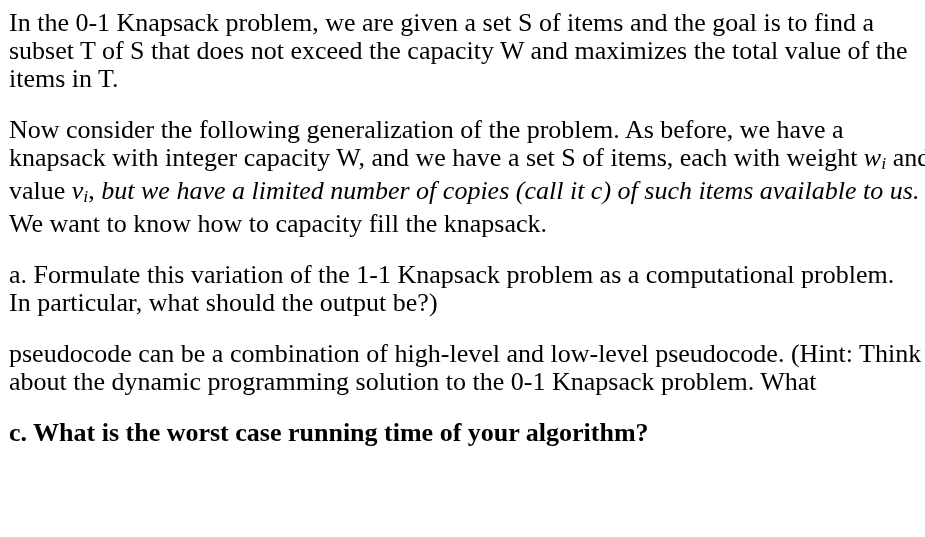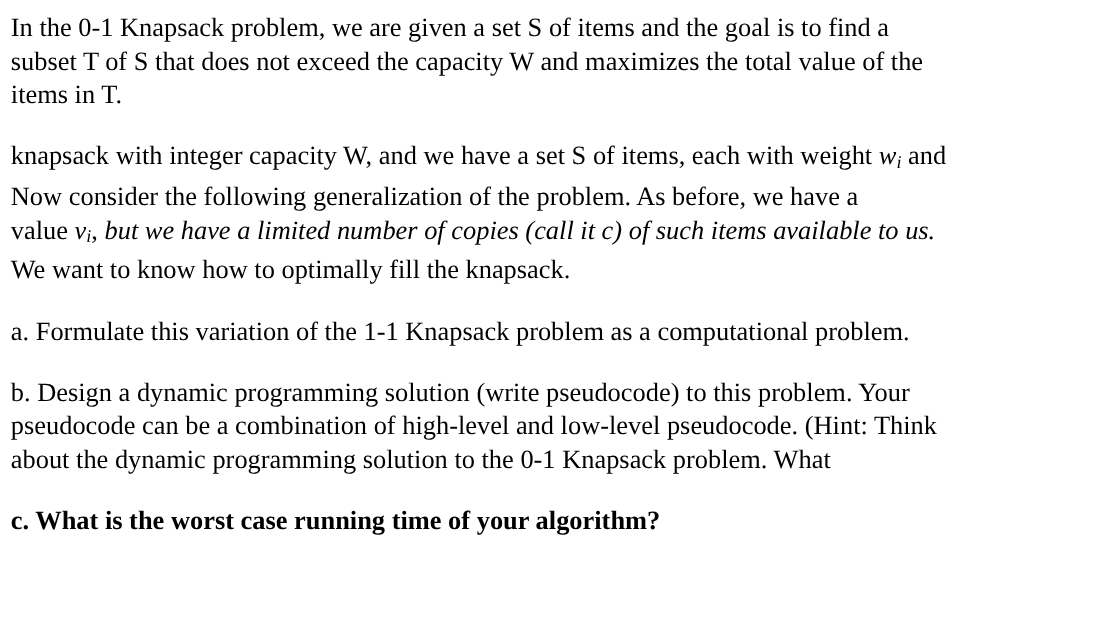--- a/index.html
+++ b/index.html
@@ -11,21 +11,21 @@
     position: relative;
     width: 925px;
     height: 537px;
     background: #ffffff;
     overflow: hidden;
     font-family: "Liberation Serif", "DejaVu Serif", serif;
     color: #000000;
   }
   .doc {
     padding: 9px 8px 0 9px;
-    font-size: 22px;
+    font-size: 26px;
     line-height: 28px;
   }
   .paragraph {
     margin: 0 0 23px 0;
   }
   .paragraph:last-child {
     margin-bottom: 0;
     font-weight: bold;
   }
   .line {
@@ -44,30 +44,30 @@
 <body>
 
 <div class="page">
   <div class="doc">
       <div class="paragraph">
         <div class="line"><span>In the 0-1 Knapsack problem, we are given a set S of items and the goal is to find a</span></div>
         <div class="line"><span>subset T of S that does not exceed the capacity W and maximizes the total value of the</span></div>
         <div class="line"><span>items in T.</span></div>
       </div>
       <div class="paragraph">
+        <div class="line"><span>Now consider the following generalization of the problem. As before, we have a</span></div>
         <div class="line"><span>knapsack with integer capacity W, and we have a set S of items, each with weight </span><span class="italic">w</span><span class="subscript">i</span><span> and</span></div>
-        <div class="line"><span>Now consider the following generalization of the problem. As before, we have a</span></div>
         <div class="line"><span>value </span><span class="italic">v</span><span class="subscript">i</span><span>, </span><span class="italic">but we have a limited number of copies (call it c) of such items available to us.</span></div>
-        <div class="line"><span>We want to know how to optimally fill the knapsack.</span></div>
+        <div class="line"><span>We want to know how to capacity fill the knapsack.</span></div>
       </div>
       <div class="paragraph">
         <div class="line"><span>a. Formulate this variation of the 1-1 Knapsack problem as a computational problem.</span></div>
+        <div class="line"><span>In particular, what should the output be?)</span></div>
       </div>
       <div class="paragraph">
-        <div class="line"><span>b. Design a dynamic programming solution (write pseudocode) to this problem. Your</span></div>
         <div class="line"><span>pseudocode can be a combination of high-level and low-level pseudocode. (Hint: Think</span></div>
         <div class="line"><span>about the dynamic programming solution to the 0-1 Knapsack problem. What</span></div>
       </div>
       <div class="paragraph">
         <div class="line"><span>c. What is the worst case running time of your algorithm?</span></div>
       </div>
     </div>
 </div>
 
 </body></html>

